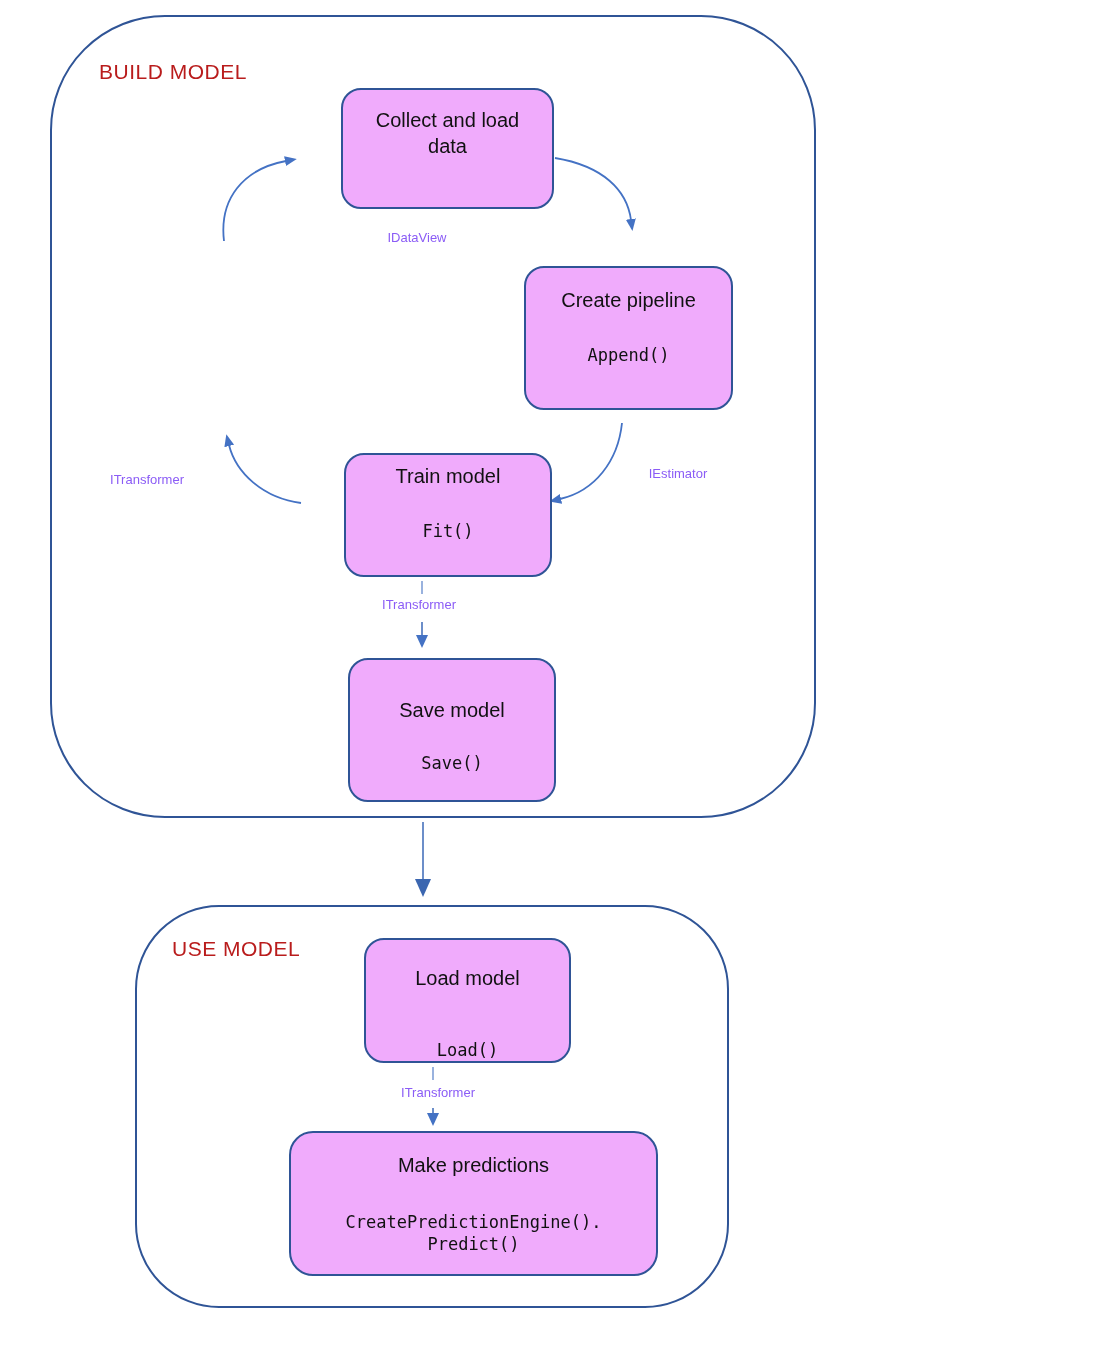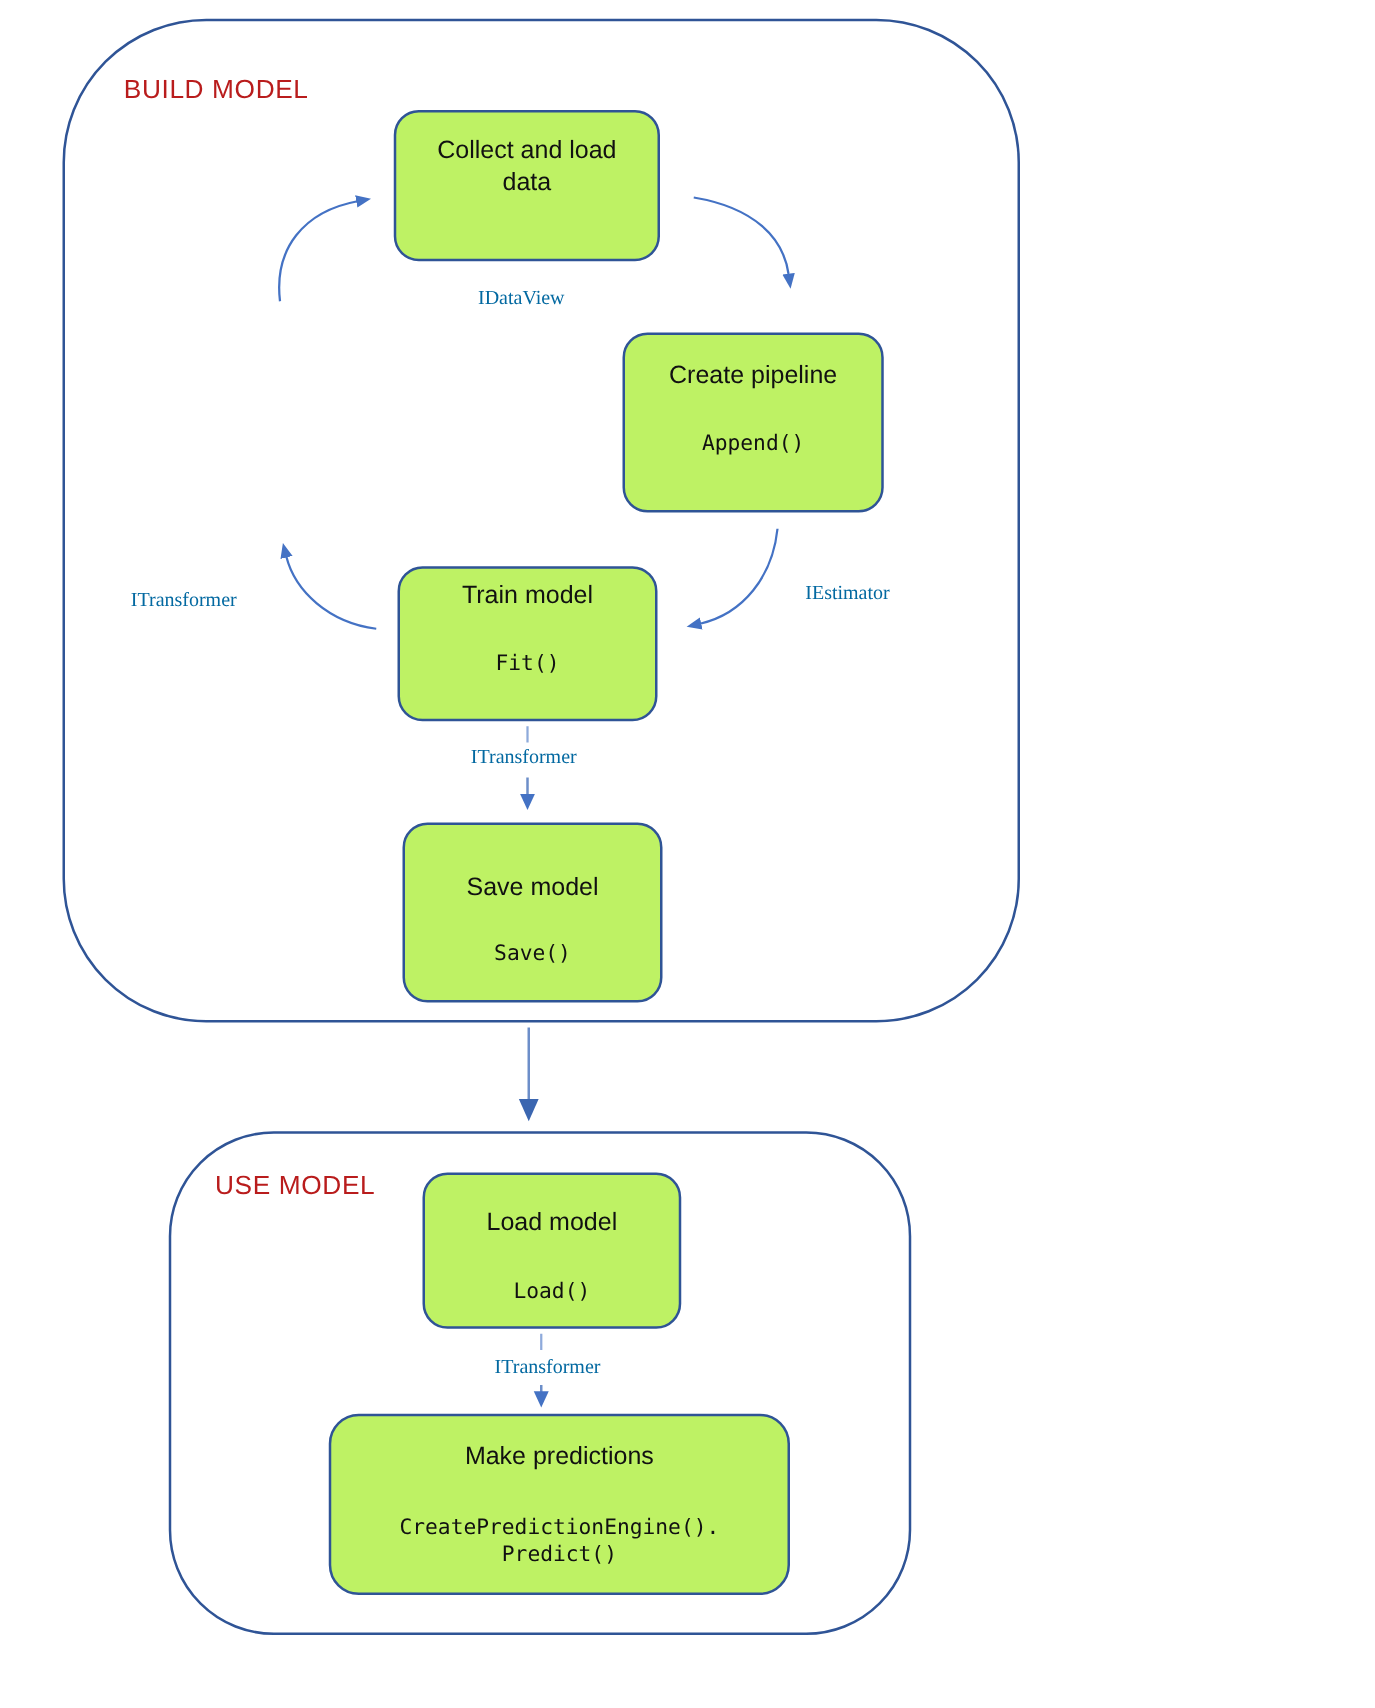--- a/index.html
+++ b/index.html
@@ -33,56 +33,57 @@
     position: absolute;
     font-size: 21px;
     color: #b91c1c;
     letter-spacing: 0.5px;
     white-space: nowrap;
   }
   .node {
     position: absolute;
     border: 2.5px solid #2F5496;
     border-radius: 20px;
-    background: #bef264;
+    background: #f0abfc;
     box-sizing: border-box;
     display: flex;
     flex-direction: column;
     align-items: center;
     text-align: center;
+    margin-left: 26px;
   }
   .node .title {
     font-size: 20px;
     line-height: 26px;
     color: #111111;
     white-space: nowrap;
   }
   .node .code {
     font-family: "DejaVu Sans Mono", "Liberation Mono", monospace;
     font-size: 17px;
     line-height: 22px;
     color: #111111;
     white-space: nowrap;
   }
   .node.collect  { left: 315px; top: 88px;  width: 213px; height: 121px; padding-top: 17px; }
   .node.improve  { left: 140px; top: 265px; width: 216px; height: 125px; padding-top: 20px; }
   .node.create   { left: 498px; top: 266px; width: 209px; height: 144px; padding-top: 19px; }
   .node.train    { left: 318px; top: 453px; width: 208px; height: 124px; padding-top: 8px; }
   .node.save     { left: 322px; top: 658px; width: 208px; height: 144px; padding-top: 37px; }
-  .node.load     { left: 338px; top: 938px; width: 207px; height: 125px; padding-top: 25px; }
+  .node.load     { left: 338px; top: 938px; width: 207px; height: 125px; padding-top: 25px; justify-content: space-between; }
   .node.predict  { left: 263px; top: 1131px; width: 369px; height: 145px; padding-top: 19px; border-radius: 24px; }
   .node .code.gap       { margin-top: 31px; }
   .node.save .code.gap  { margin-top: 29px; }
   .node.load .code.gap  { margin-top: 31px; }
   .node.predict .code.gap { margin-top: 33px; }
   .edge-label {
     position: absolute;
-    font-family: Liberation Serif, serif;
-    font-size: 16px;
-    color: #0369a1;
+    font-family: Liberation Sans, sans-serif;
+    font-size: 13px;
+    color: #8b5cf6;
     white-space: nowrap;
     transform: translateX(-50%);
   }
   svg.arrows {
     position: absolute;
     left: 0; top: 0;
     width: 1100px;
     height: 1366px;
     pointer-events: none;
   }

